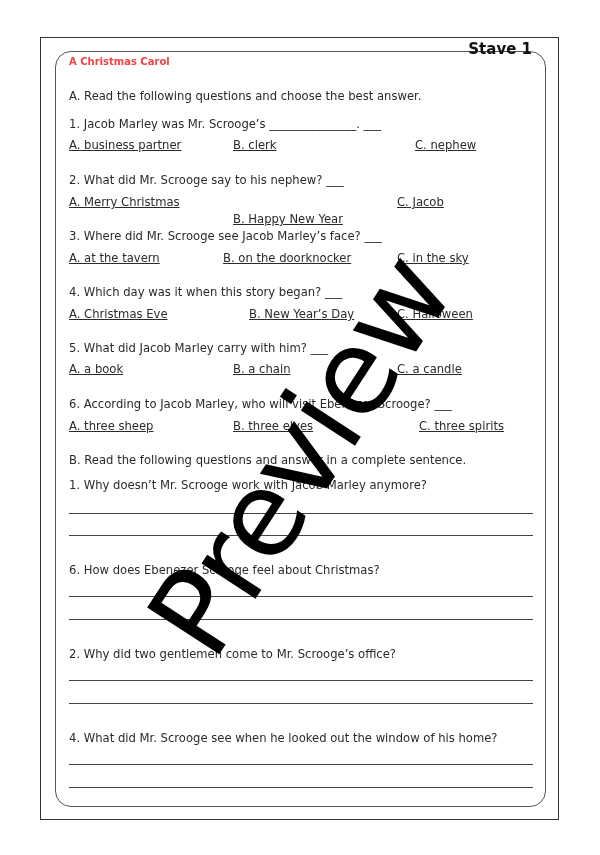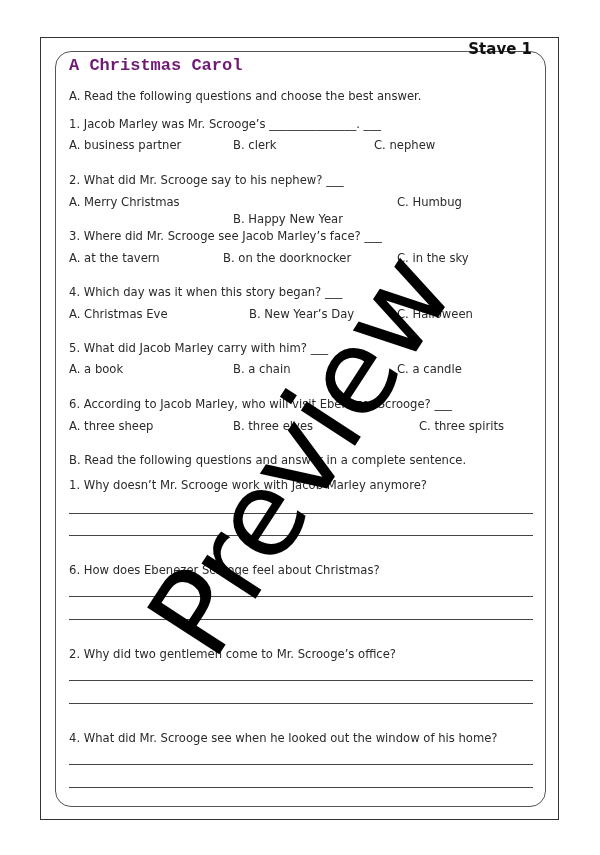--- a/index.html
+++ b/index.html
@@ -2,50 +2,50 @@
 <html><head>
   <meta charset="utf-8">
   <style>
     html, body { margin: 0; padding: 0; background: #ffffff; }
     body { width: 600px; height: 855px; position: relative; overflow: hidden;
            font-family: "DejaVu Sans", sans-serif; color: #222; }
     .page-frame { position: absolute; left: 40px; top: 37px; width: 519px; height: 783px;
                   border: 1px solid #333; box-sizing: border-box; background: #fff; }
     .sheet { position: absolute; left: 55px; top: 51px; width: 491px; height: 756px;
              border: 1.5px solid #555; border-radius: 16px; box-sizing: border-box; }
-    .title { position: absolute; left: 69px; top: 56px; font-weight: bold; font-size: 17px; color: #701a75; font-family: Liberation Mono, monospace; }
+    .title { position: absolute; left: 69px; top: 56px; font-weight: bold; font-size: 10px; color: #ef4444; }
     .stave { position: absolute; right: 68px; top: 40px; font-weight: bold; font-size: 15px; color: #111; }
     .line { position: absolute; left: 69px; font-size: 11.6px; white-space: nowrap; color: #2a2a2a; }
-    .opt { position: absolute; font-size: 11.6px; white-space: nowrap; color: #2a2a2a; }
+    .opt { position: absolute; font-size: 11.6px; white-space: nowrap; color: #2a2a2a; text-decoration: underline; }
     .rule { position: absolute; left: 69px; width: 464px; height: 0; border-top: 1px solid #444; }
     .watermark { position: absolute; left: 300px; top: 455px; font-family: "DejaVu Sans", sans-serif;
                  font-size: 118px; font-weight: normal; color: #000; letter-spacing: -2px;
                  transform: translate(-50%, -50%) rotate(-57deg); transform-origin: center center;
                  white-space: nowrap; pointer-events: none; line-height: 1; }
   </style>
 </head>
 <body>
 
 <div class="page-frame"></div>
 <div class="sheet"></div>
 
 <div class="title">A Christmas Carol</div>
 <div class="stave">Stave 1</div>
 
 <div class="line" style="top:89px">A. Read the following questions and choose the best answer.</div>
 
 <div class="line" style="top:117px">1. Jacob Marley was Mr. Scrooge’s _______________.      ___</div>
 <div class="opt" style="left:69px;top:138px">A. business partner</div>
 <div class="opt" style="left:233px;top:138px">B. clerk</div>
-<div class="opt" style="left:374px;top:138px">C. nephew</div>
+<div class="opt" style="left:415px;top:138px">C. nephew</div>
 
 <div class="line" style="top:173px">2. What did Mr. Scrooge say to his nephew? ___</div>
 <div class="opt" style="left:69px;top:195px">A. Merry Christmas</div>
 <div class="opt" style="left:233px;top:212px">B. Happy New Year</div>
-<div class="opt" style="left:397px;top:195px">C. Humbug</div>
+<div class="opt" style="left:397px;top:195px">C. Jacob</div>
 
 <div class="line" style="top:229px">3. Where did Mr. Scrooge see Jacob Marley’s face? ___</div>
 <div class="opt" style="left:69px;top:251px">A. at the tavern</div>
 <div class="opt" style="left:223px;top:251px">B. on the doorknocker</div>
 <div class="opt" style="left:397px;top:251px">C. in the sky</div>
 
 <div class="line" style="top:285px">4. Which day was it when this story began? ___</div>
 <div class="opt" style="left:69px;top:307px">A. Christmas Eve</div>
 <div class="opt" style="left:249px;top:307px">B. New Year’s Day</div>
 <div class="opt" style="left:397px;top:307px">C. Halloween</div>

